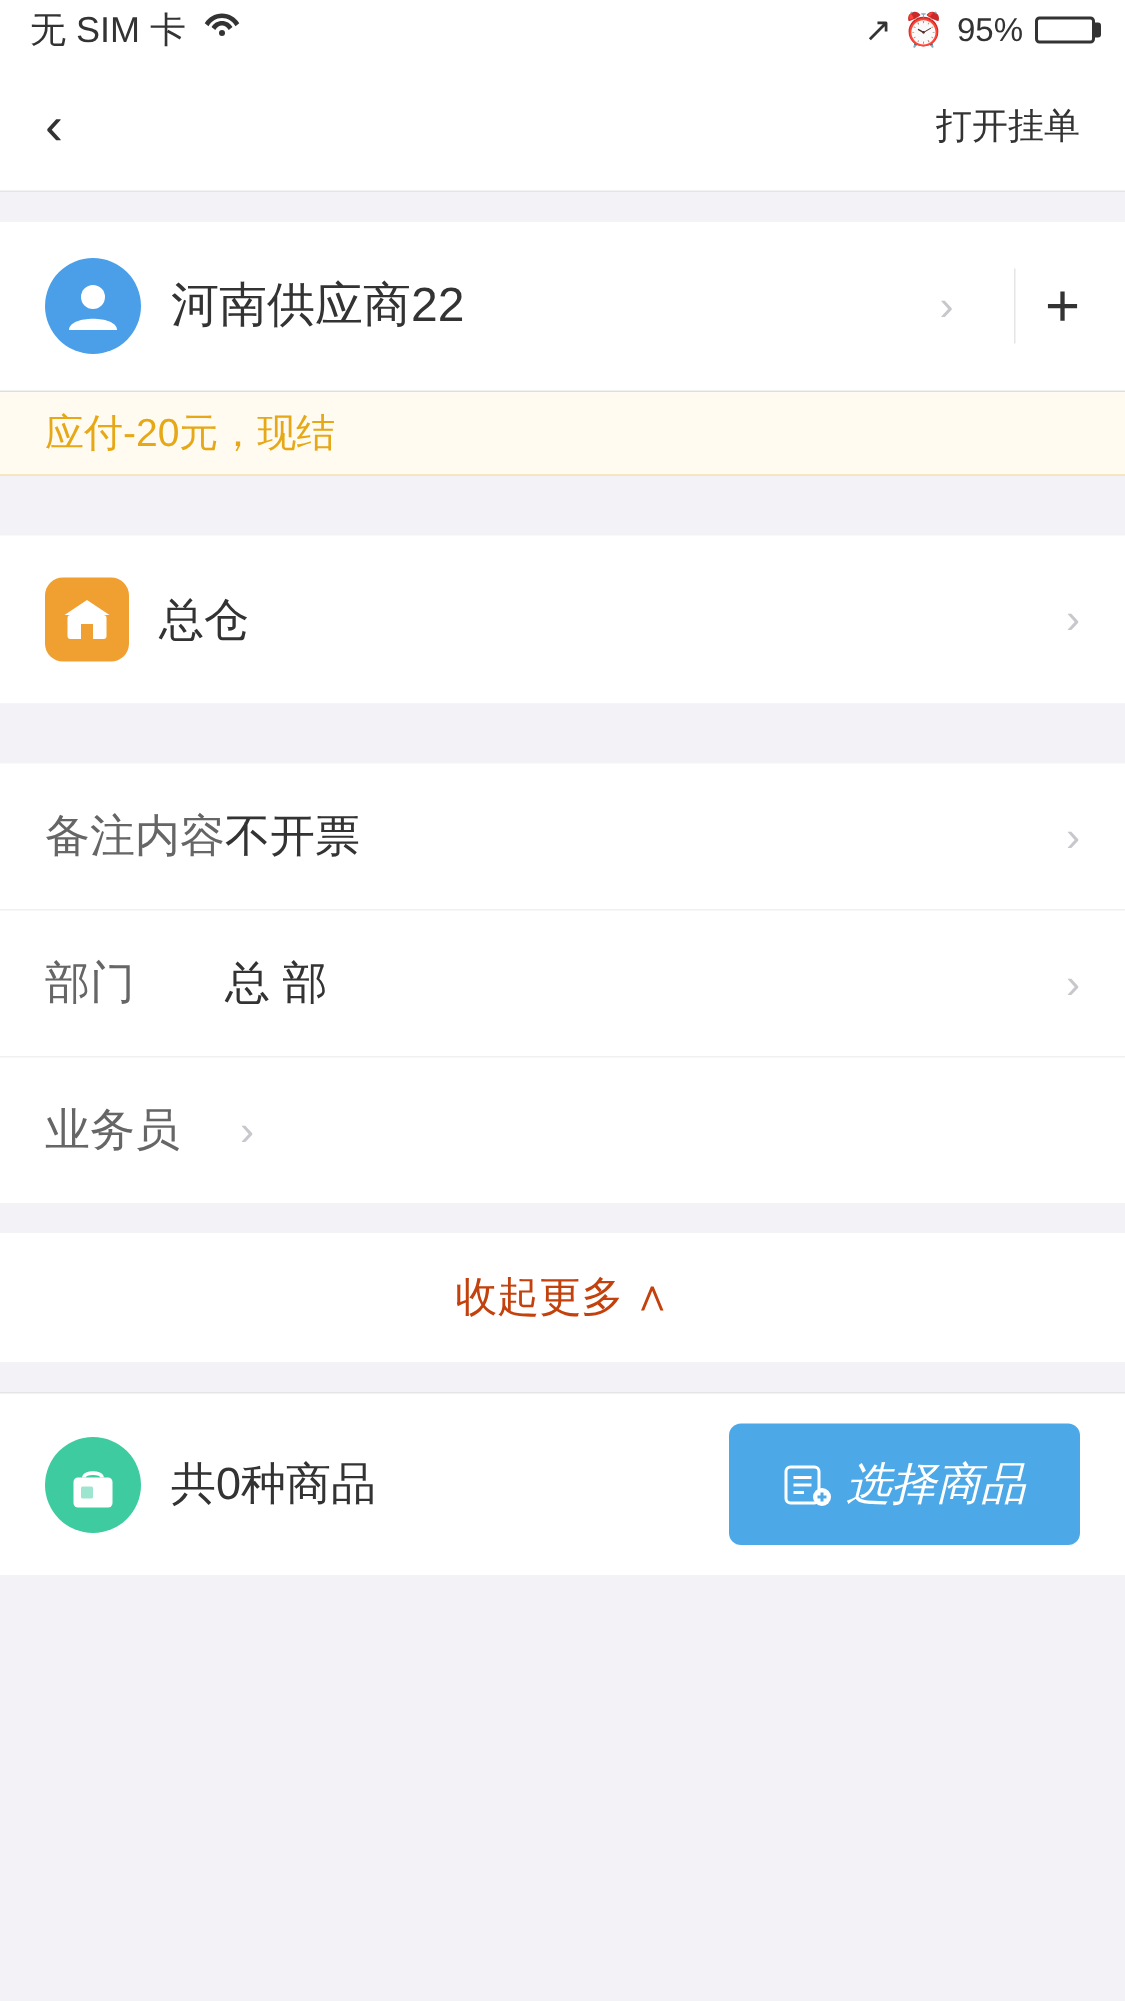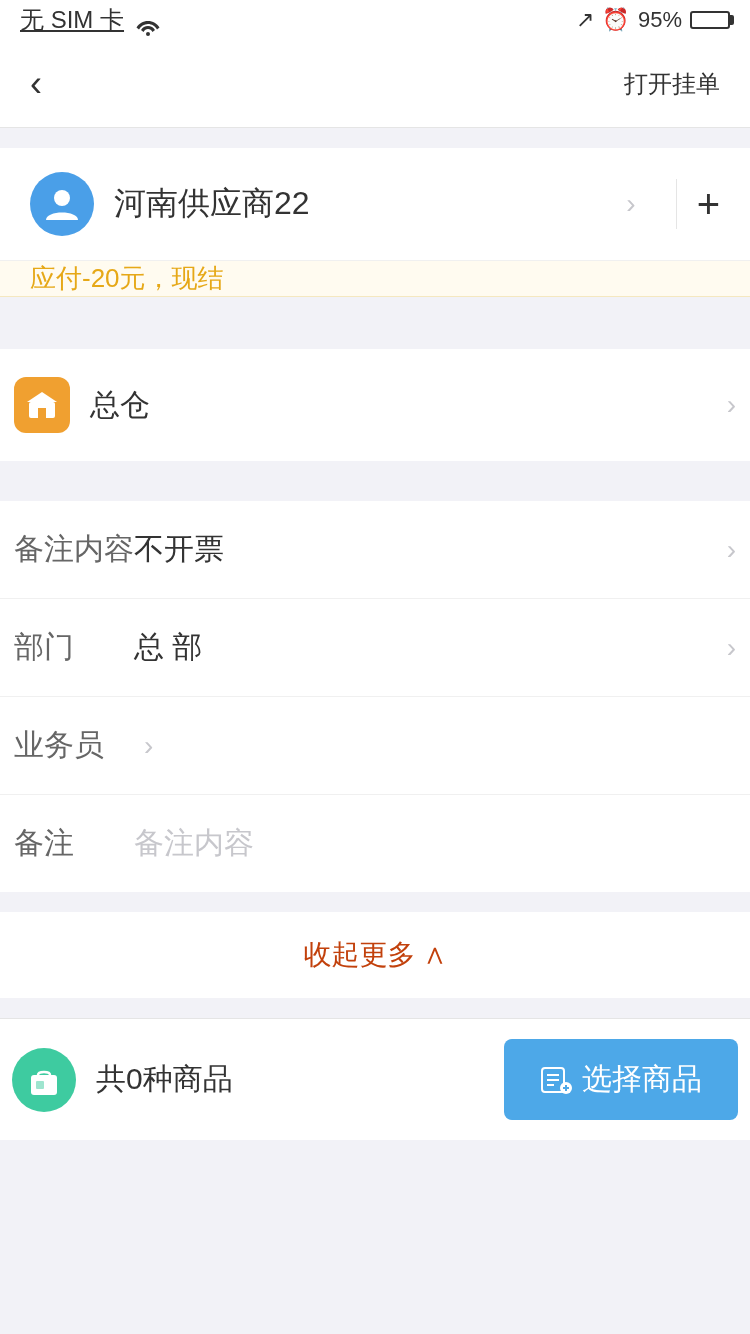--- a/index.html
+++ b/index.html
@@ -19,21 +19,21 @@
       width: 100%;
       height: 40px;
       background: #fff;
       display: flex;
       align-items: center;
       justify-content: space-between;
       padding: 0 20px;
       font-size: 24px;
       color: #333;
     }
-    .status-left { display: flex; align-items: flex-end; gap: 10px; text-decoration: underline; }
+    .status-left { display: flex; align-items: flex-start; gap: 10px; }
     .status-center { font-size: 28px; font-weight: 600; }
     .status-right { display: flex; align-items: center; gap: 8px; font-size: 22px; }
     .battery {
       width: 40px; height: 18px;
       border: 2px solid #333;
       border-radius: 3px;
       position: relative;
       display: inline-block;
     }
     .battery::after {
@@ -82,21 +82,21 @@
 
     
     .section-gap {
       height: 20px;
       background: #f2f2f7;
     }
 
     
     .card {
       background: #14532d;
-      margin-bottom: 12px;
+      margin-bottom: 0;
     }
 
     
     .supplier-row {
       background: #fff;
       display: flex;
       align-items: center;
       padding: 24px 30px;
       border-bottom: 1px solid #f0f0f0;
       position: relative;
@@ -129,35 +129,35 @@
     .divider-v {
       width: 1px;
       height: 50px;
       background: #e5e5e5;
       margin: 0 10px;
     }
 
     
     .notice-banner {
       background: #fffbf0;
-      padding: 0 30px;
+      padding: 10px 30px;
       font-size: 26px;
       color: #e6a817;
       border-bottom: 1px solid #f5e8c0;
     }
 
     
     .form-section {
       background: #fff;
       margin-top: 20px;
     }
     .form-row {
       display: flex;
       align-items: center;
-      padding: 28px 14px;
+      padding: 28px 30px;
       border-bottom: 1px solid #f0f0f0;
       min-height: 88px;
     }
     .form-row:last-child { border-bottom: none; }
     .row-icon {
       width: 56px; height: 56px;
       border-radius: 12px;
       background: #f0a030;
       display: flex; align-items: center; justify-content: center;
       margin-right: 20px;
@@ -195,21 +195,21 @@
       font-size: 28px;
       color: #c2410c;
       cursor: pointer;
     }
 
     
     .bottom-bar {
       background: #fff;
       display: flex;
       align-items: center;
-      padding: 20px 12px;
+      padding: 20px 30px;
       margin-top: 20px;
       border-top: 1px solid #e5e5e5;
     }
     .product-icon {
       width: 64px; height: 64px;
       border-radius: 50%;
       background: #3ecba0;
       display: flex; align-items: center; justify-content: center;
       margin-right: 20px;
       flex-shrink: 0;
@@ -224,20 +224,21 @@
       background: #4da8e8;
       color: #fff;
       border: none;
       border-radius: 8px;
       padding: 20px 36px;
       font-size: 30px;
       display: flex;
       align-items: center;
       gap: 10px;
       cursor: pointer;
+      font-style: italic;
     }
     .select-btn svg { width: 32px; height: 32px; }
   </style>
 </head>
 <body>
 
 <div class="status-bar">
   <div class="status-left">
     <span>无 SIM 卡</span>
     <svg width="28" height="20" viewBox="0 0 28 20">
@@ -312,24 +313,20 @@
     <span class="row-label">部门</span>
     <span class="row-value">总 部</span>
     <span class="row-chevron">›</span>
   </div>
 
   <div class="form-row">
     <span class="row-label">业务员</span>
     <span class="row-chevron">›</span>
   </div>
 
-  <div class="form-row">
-    <span class="row-label">备注</span>
-    <span class="row-value placeholder">备注内容</span>
-  </div>
 </div>
 
 <div class="collapse-row">
   <span>收起更多 ∧</span>
 </div>
 
 <div class="bottom-bar">
   <div class="product-icon">
     <svg viewBox="0 0 38 38" fill="none">
       <rect x="6" y="14" width="26" height="20" rx="3" fill="#fff"></rect>

